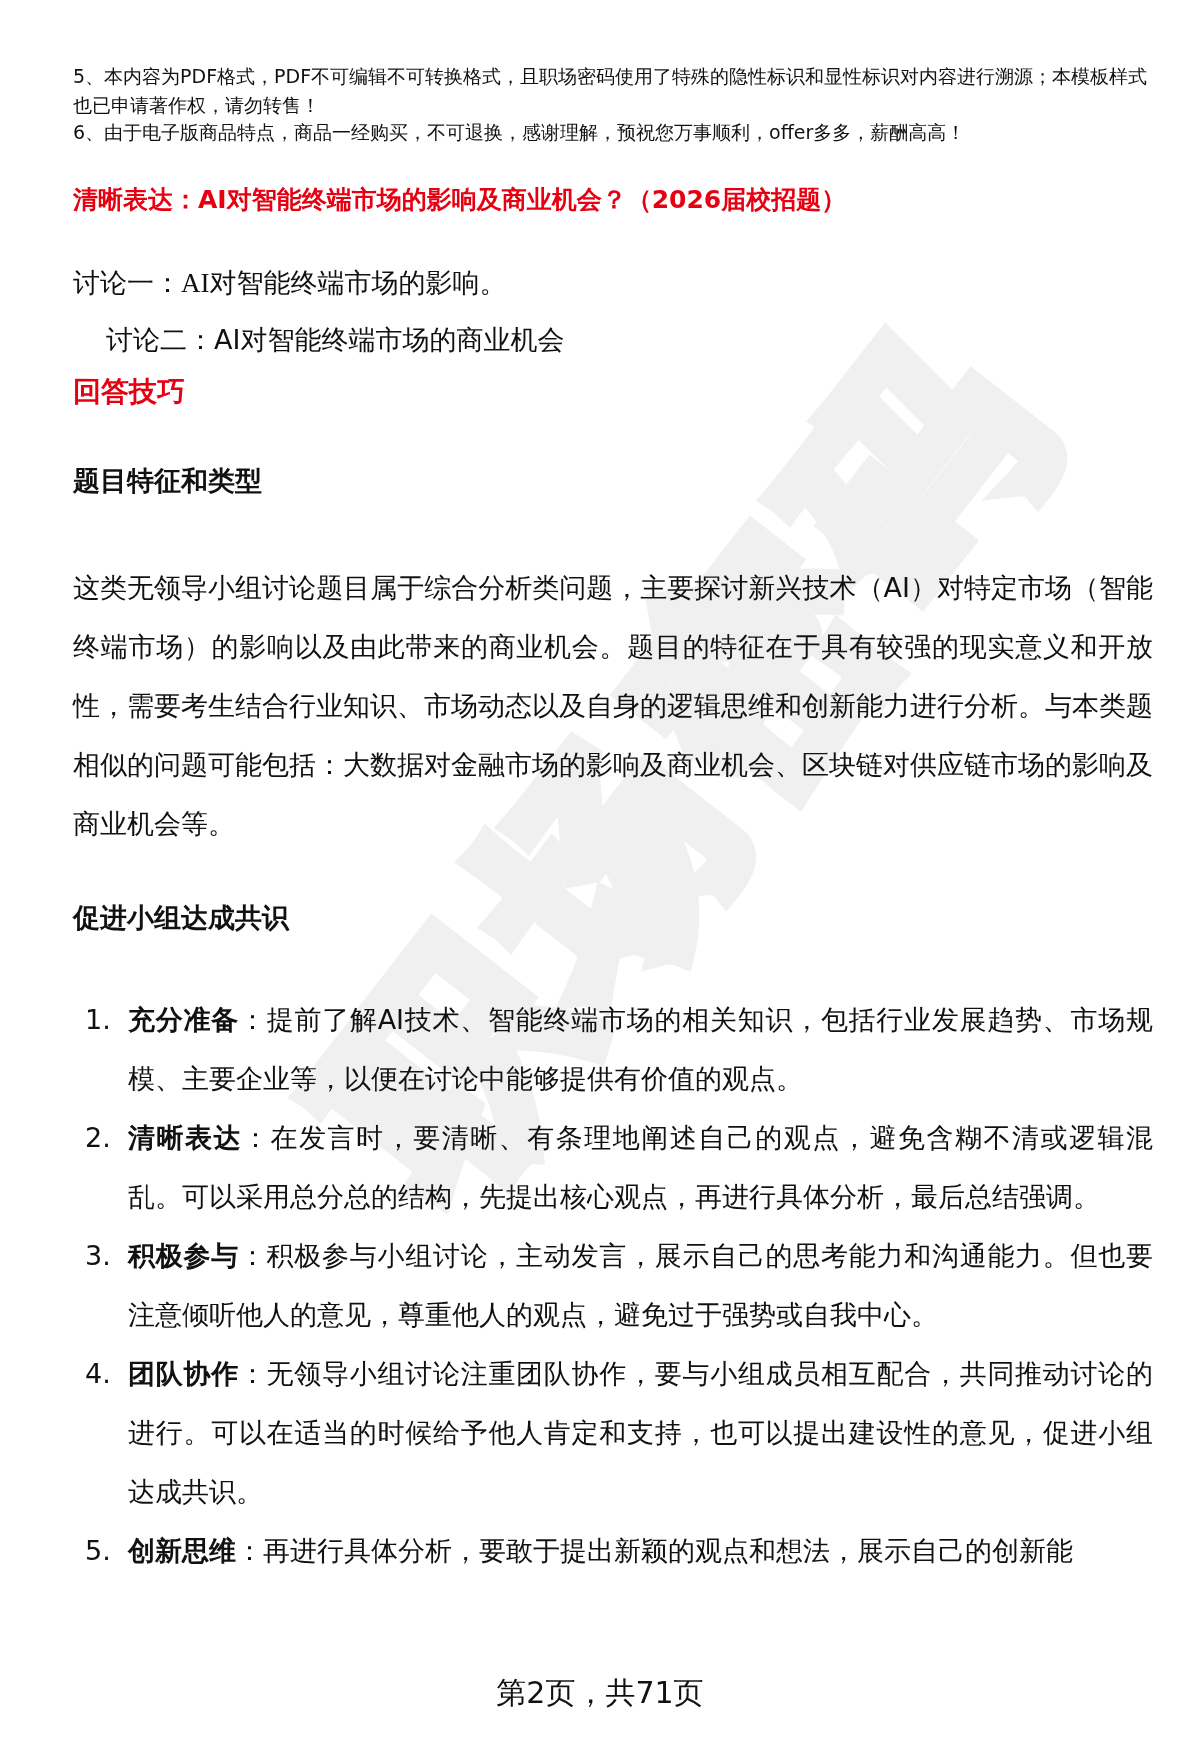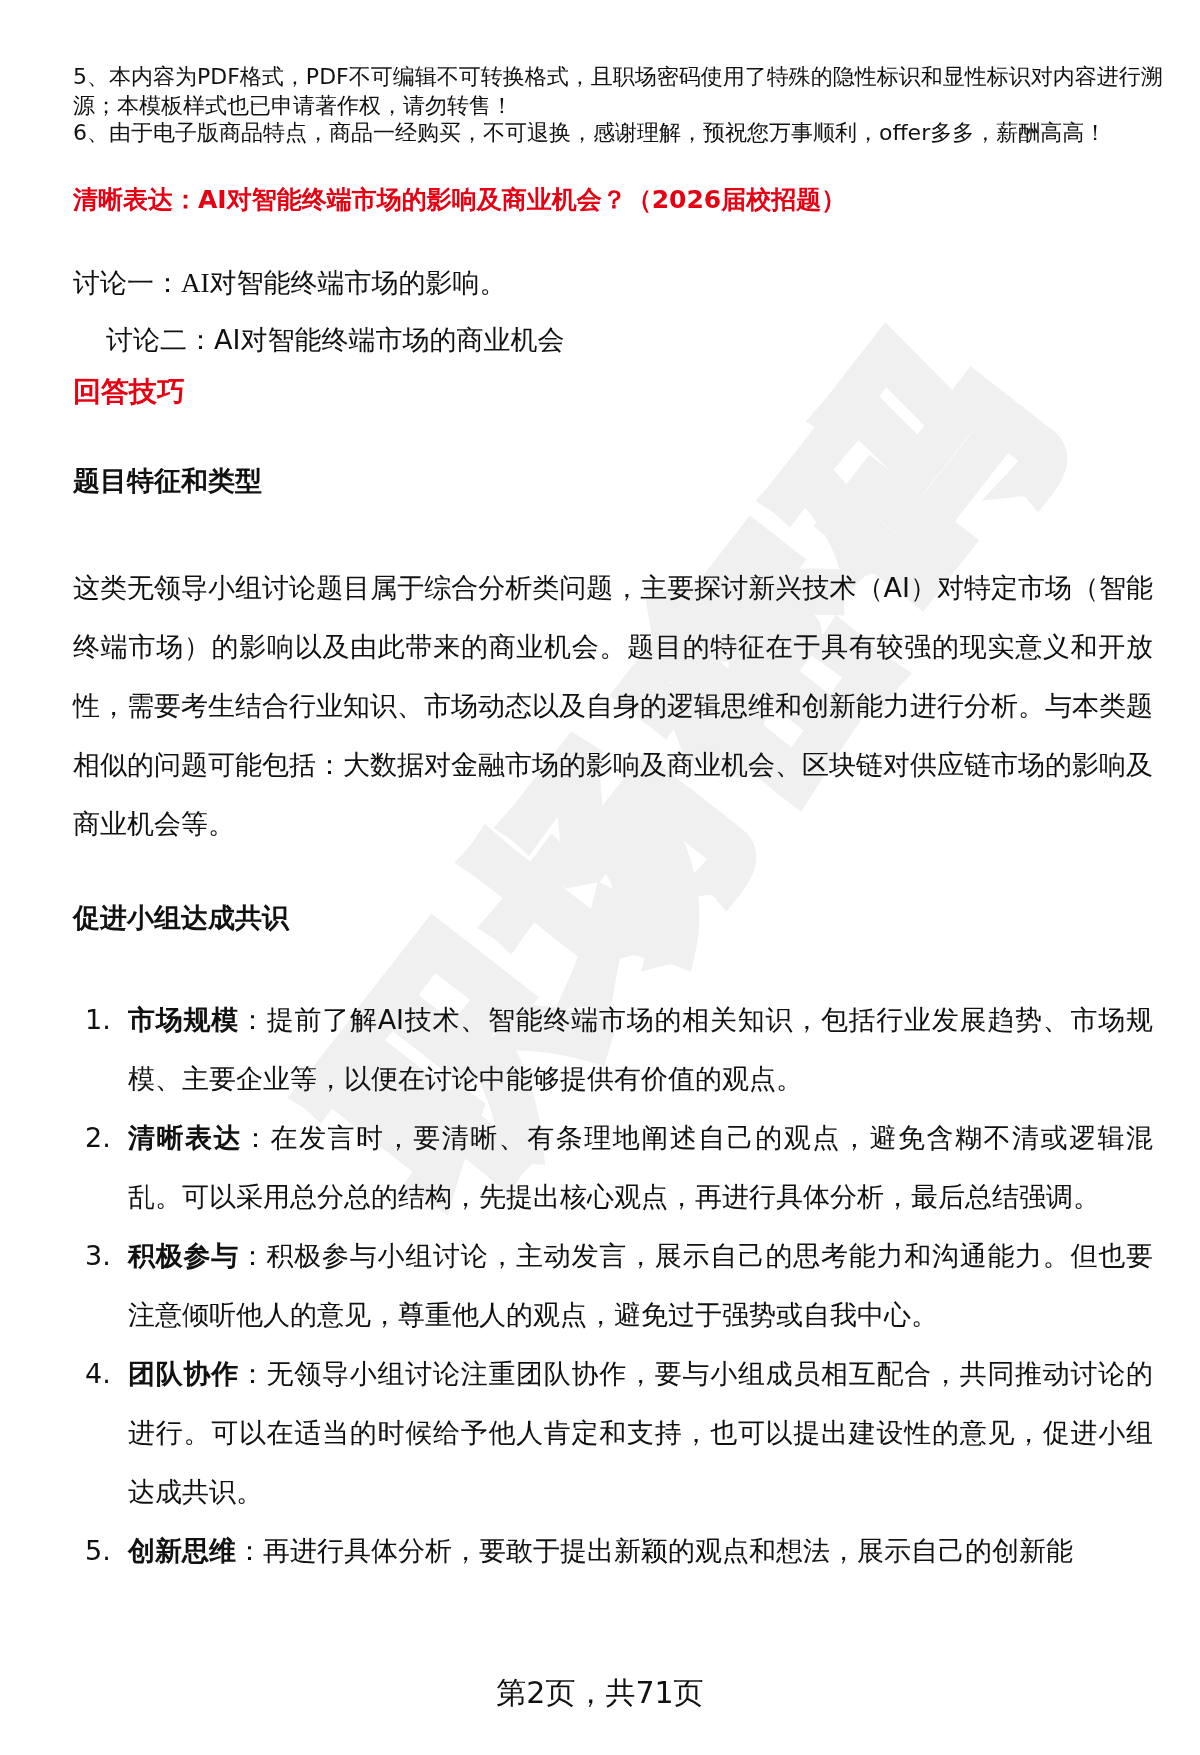--- a/index.html
+++ b/index.html
@@ -14,21 +14,21 @@
       transform: rotate(-52deg); transform-origin: center;
       font-size: 230px; font-weight: bold; letter-spacing: 20px;
       color: transparent;
       -webkit-text-stroke: 22px #f0f0f0;
       white-space: nowrap; pointer-events: none; z-index: 0;
       line-height: 320px;
     }
     .page { position: relative; z-index: 1; }
     .note {
       position: absolute; left: 73px; width: 1090px;
-      font-size: 22px; line-height: 29px; color: #111;
+      font-size: 19px; line-height: 29px; color: #111;
     }
     .note-5 { top: 62px; }
     .note-6 { top: 118px; }
     .red-title {
       position: absolute; left: 73px; top: 183px;
       font-size: 25px; font-weight: bold; color: #e60012;
       white-space: nowrap;
     }
     .discuss {
       position: absolute; left: 73px; font-size: 27px; color: #111; white-space: nowrap;
@@ -77,21 +77,21 @@
 
   <div class="red-sub">回答技巧</div>
 
   <div class="sec-head sec-1">题目特征和类型</div>
   <div class="para">这类无领导小组讨论题目属于综合分析类问题，主要探讨新兴技术（AI）对特定市场（智能终端市场）的影响以及由此带来的商业机会。题目的特征在于具有较强的现实意义和开放性，需要考生结合行业知识、市场动态以及自身的逻辑思维和创新能力进行分析。与本类题相似的问题可能包括：大数据对金融市场的影响及商业机会、区块链对供应链市场的影响及商业机会等。</div>
 
   <div class="sec-head sec-2">促进小组达成共识</div>
 
   <ol class="tips">
     <li class="tip">
-      <span class="tip-num">1.</span><span class="tip-key">市场规模</span><span>：提前了解AI技术、智能终端市场的相关知识，包括行业发展趋势、市场规模、主要企业等，以便在讨论中能够提供有价值的观点。</span>
+      <span class="tip-num">1.</span><span class="tip-key">充分准备</span><span>：提前了解AI技术、智能终端市场的相关知识，包括行业发展趋势、市场规模、主要企业等，以便在讨论中能够提供有价值的观点。</span>
     </li>
     <li class="tip">
       <span class="tip-num">2.</span><span class="tip-key">清晰表达</span><span>：在发言时，要清晰、有条理地阐述自己的观点，避免含糊不清或逻辑混乱。可以采用总分总的结构，先提出核心观点，再进行具体分析，最后总结强调。</span>
     </li>
     <li class="tip">
       <span class="tip-num">3.</span><span class="tip-key">积极参与</span><span>：积极参与小组讨论，主动发言，展示自己的思考能力和沟通能力。但也要注意倾听他人的意见，尊重他人的观点，避免过于强势或自我中心。</span>
     </li>
     <li class="tip">
       <span class="tip-num">4.</span><span class="tip-key">团队协作</span><span>：无领导小组讨论注重团队协作，要与小组成员相互配合，共同推动讨论的进行。可以在适当的时候给予他人肯定和支持，也可以提出建设性的意见，促进小组达成共识。</span>
     </li>

